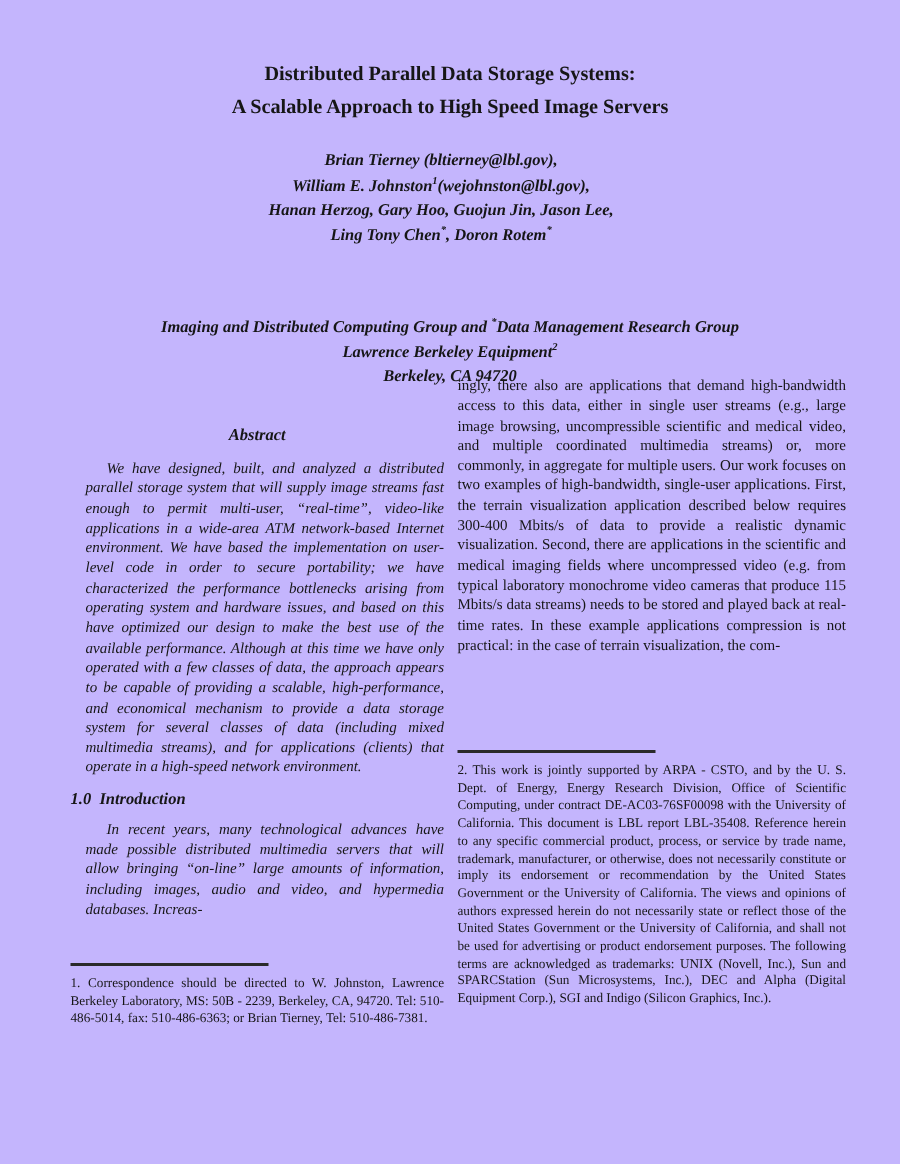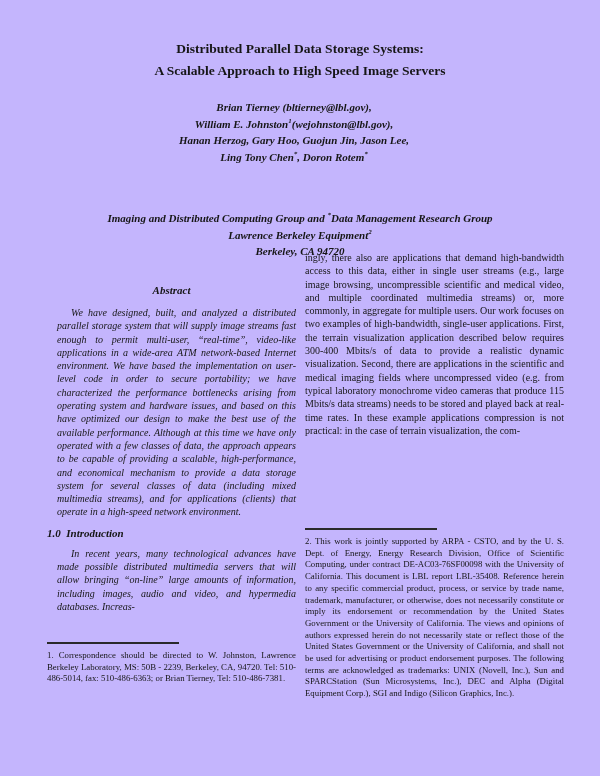--- a/index.html
+++ b/index.html
@@ -91,21 +91,21 @@
     line-height: 13.3px;
     text-align: justify;
   }
   .indent { text-indent: 14px; margin-left: 10px; }
 
   
   .footnote {
     position: absolute;
   }
   .fn-left  { left: 47px;  top: 642px; width: 249px; }
-  .fn-right { left: 305px; top: 500px; width: 259px; margin-top: 28px; }
+  .fn-right { left: 305px; top: 500px; width: 259px; }
   .fn-rule {
     width: 132px;
     height: 0;
     border-top: 2px solid #2a2a2a;
     margin: 0 0 6px 0;
   }
   .fn-text {
     margin: 0;
     font-size: 8.8px;
     line-height: 11.7px;

